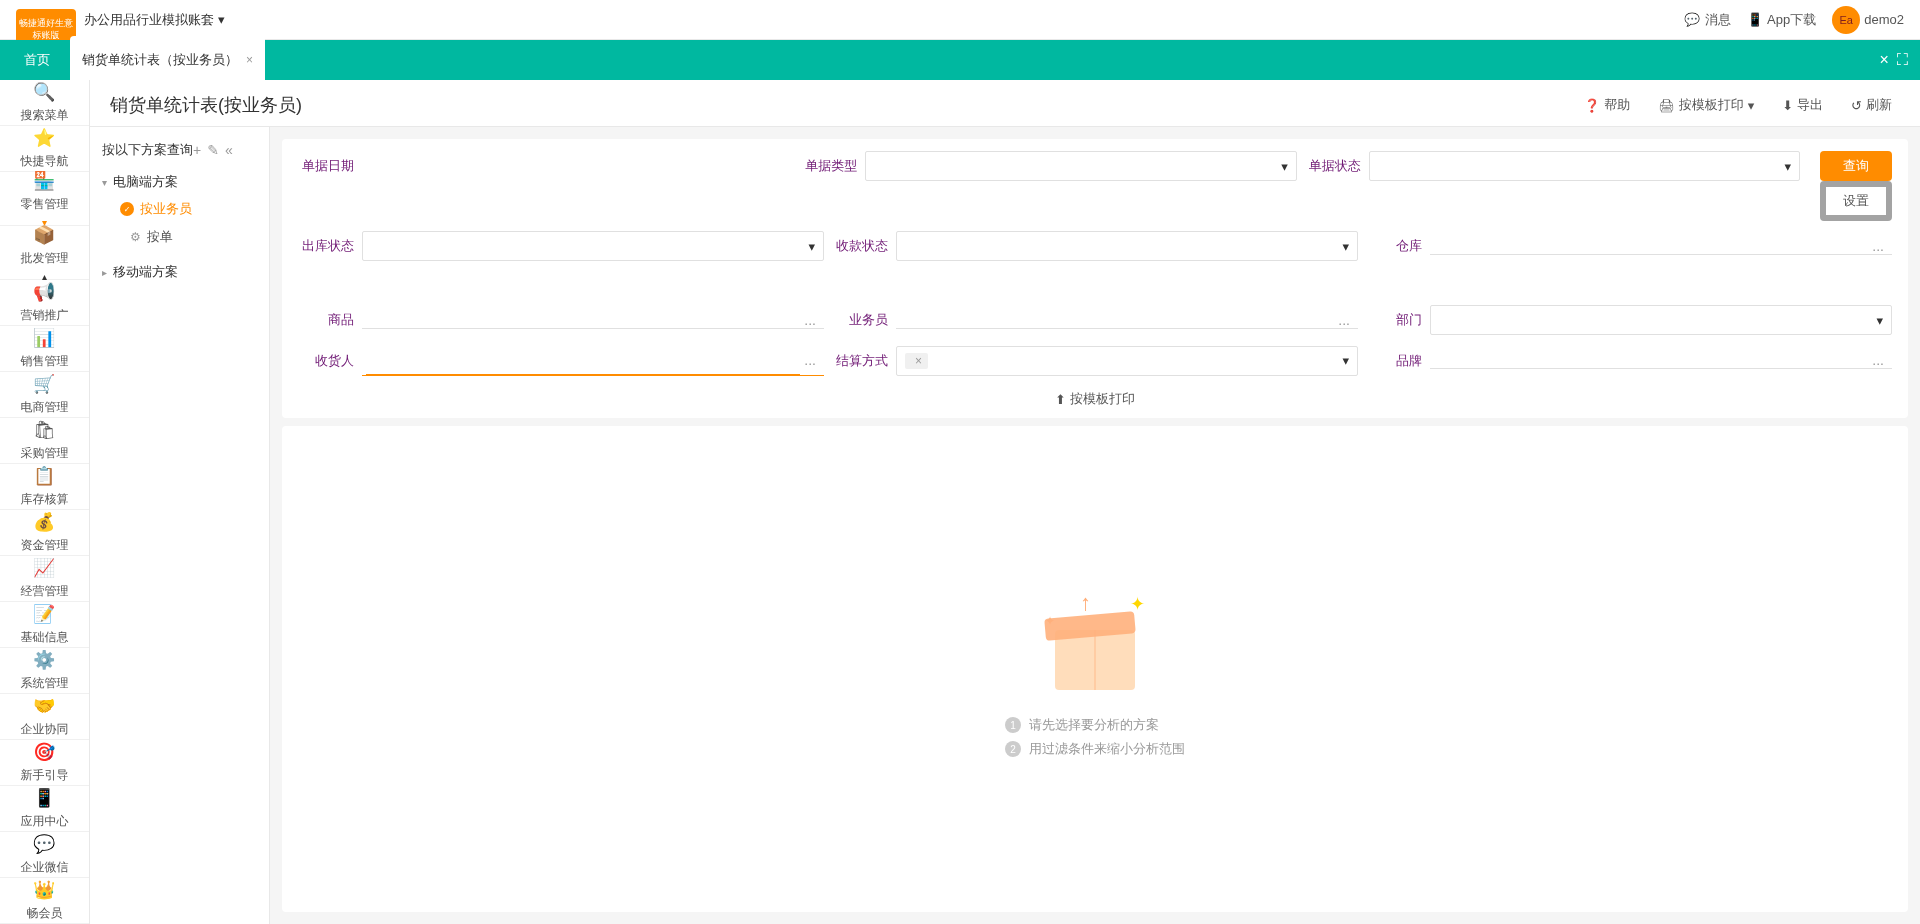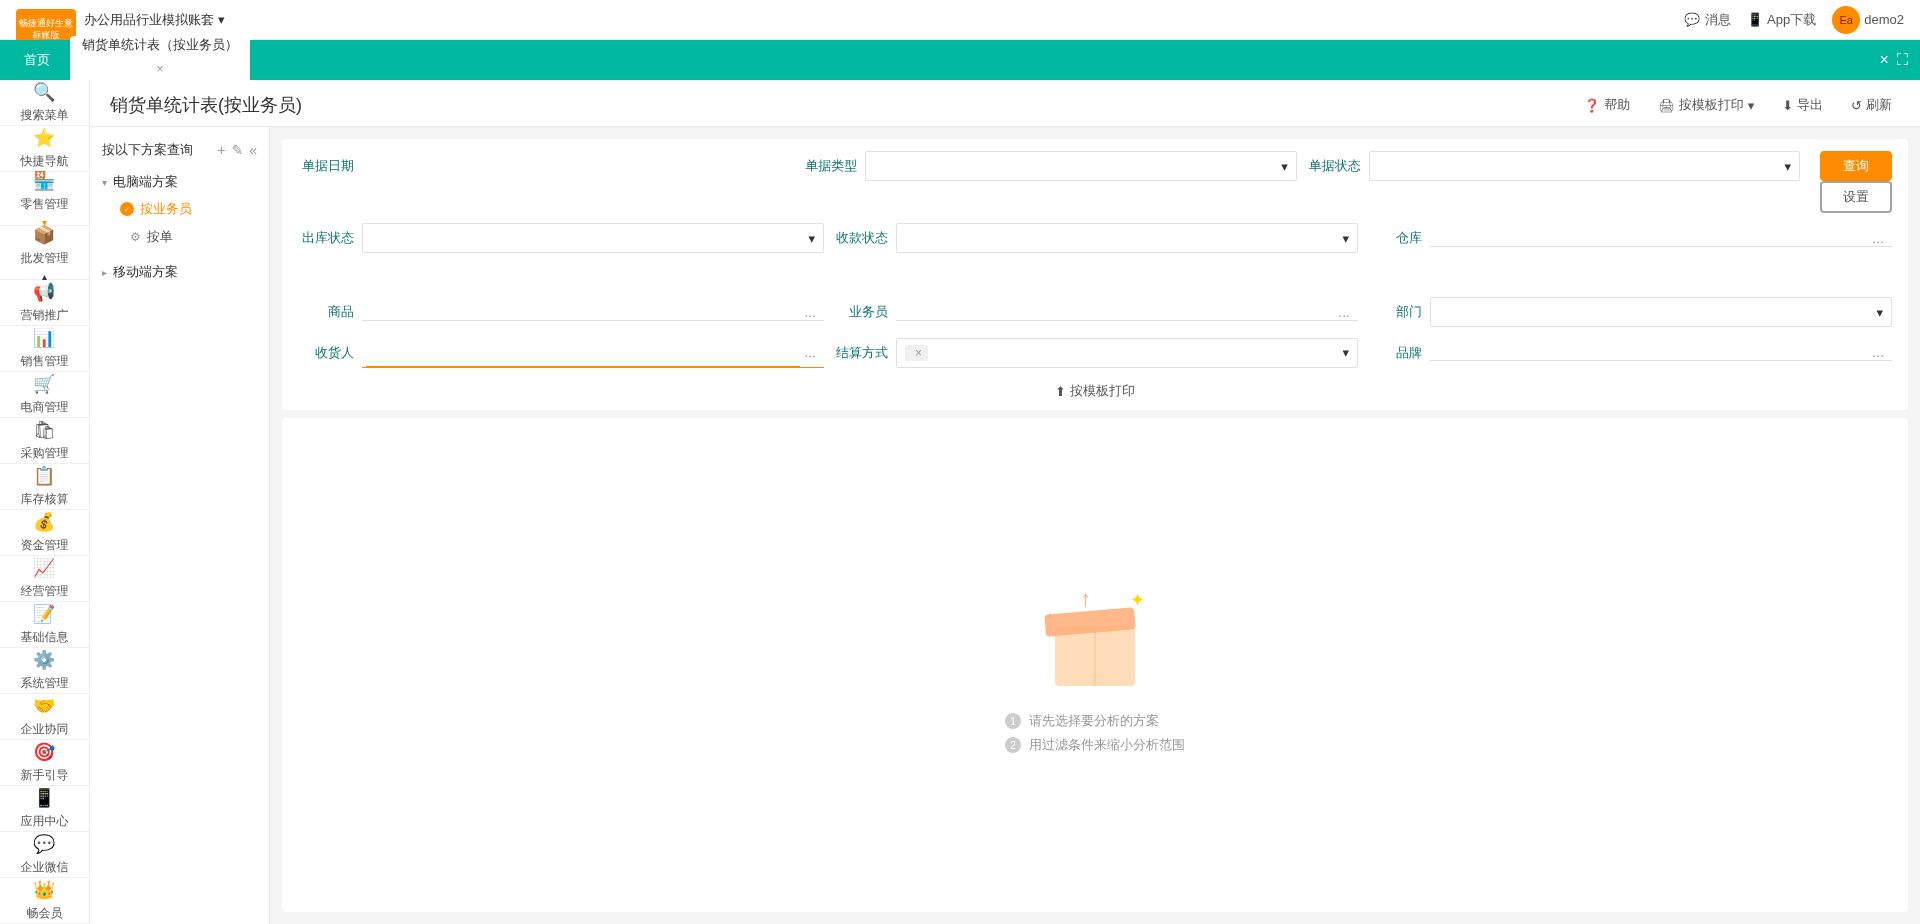--- a/index.html
+++ b/index.html
@@ -24,21 +24,21 @@
       height: 40px; background: #00b8a0; display: flex; align-items: center;
       padding: 0 0 0 8px; flex-shrink: 0; gap: 0;
     }
     .tab-home {
       height: 40px; padding: 0 16px; display: flex; align-items: center;
       color: #fff; font-size: 13px; cursor: pointer; background: transparent;
     }
     .tab-active {
       height: 48px; background: #fff; border-radius: 4px 4px 0 0;
       padding: 0 12px; display: flex; align-items: center; gap: 8px;
-      font-size: 13px; color: #333; cursor: pointer; margin-left: 4px; flex-direction: column;
+      font-size: 13px; color: #333; cursor: pointer; margin-left: 4px;
     }
     .tab-close { color: #999; font-size: 12px; cursor: pointer; }
     .tab-win-controls { margin-left: auto; display: flex; align-items: center; gap: 8px; padding-right: 12px; color: #fff; font-size: 16px; }
 
     
     .main-layout { display: flex; flex: 1; overflow: hidden; }
 
     
     .sidebar {
       width: 90px; background: #fff; border-right: 1px solid #e8e8e8;
@@ -70,21 +70,21 @@
 
     
     .content-area { display: flex; flex: 1; overflow: hidden; background: #f5f5f5; }
 
     
     .left-panel {
       width: 180px; background: #fff; border-right: 1px solid #e8e8e8;
       padding: 8px 0; flex-shrink: 0; overflow-y: auto;
     }
     .scheme-header {
-      display: flex; align-items: center; justify-content: space-between;
+      display: flex; align-items: center; justify-content: flex-start;
       padding: 6px 12px; font-size: 13px; color: #333;
     }
     .scheme-header-actions { display: flex; gap: 6px; color: #999; font-size: 14px; }
     .scheme-header-actions span { cursor: pointer; }
     .scheme-group { padding: 4px 0; }
     .scheme-group-header {
       display: flex; align-items: center; gap: 6px; padding: 4px 12px;
       font-size: 13px; color: #333; cursor: pointer;
     }
     .scheme-group-header .arrow { color: #999; font-size: 10px; }
@@ -120,21 +120,21 @@
       margin-top: 4px;
     }
 
     
     .action-btns { display: flex; flex-direction: column; padding-left: 12px; flex-shrink: 0; }
     .btn-query {
       background: #ff8c00; color: #fff; border: none; border-radius: 4px;
       padding: 6px 20px; font-size: 13px; cursor: pointer; width: 72px;
     }
     .btn-setting {
-      background: #fff; color: #555; border: 2px solid #a3a3a3; border-radius: 4px;
+      background: #fff; color: #555; border: 6px solid #a3a3a3; border-radius: 4px;
       padding: 5px 12px; font-size: 13px; cursor: pointer; width: 72px;
     }
 
     
     .empty-state {
       flex: 1; display: flex; flex-direction: column; align-items: center;
       justify-content: center; background: #fff; border-radius: 4px;
     }
     .empty-tips { display: flex; flex-direction: column; gap: 6px; }
     .empty-tip { display: flex; align-items: center; gap: 8px; font-size: 13px; color: #999; }
@@ -151,21 +151,21 @@
     }
     .input-control {
       width: 100%; height: 30px; border: none; border-bottom: 1px solid #ff8c00;
       padding: 0 8px; font-size: 13px; outline: none; background: transparent;
     }
     .more-dots { color: #999; font-size: 14px; cursor: pointer; padding: 0 4px; }
 
     
     .filter-section { background: #fff; border-radius: 4px; padding: 12px 16px 4px; margin-bottom: 8px; }
     .filter-cell { display: flex; align-items: center; gap: 8px; }
-    .filter-cell-label { font-size: 13px; color: #0f766e; white-space: nowrap; min-width: 56px; text-align: right; }
+    .filter-cell-label { font-size: 13px; color: #701a75; white-space: nowrap; min-width: 56px; text-align: right; }
     .filter-cell-input { flex: 1; }
   </style>
 </head>
 <body>
 
 <div class="topbar">
   <div class="topbar-left">
     <div class="topbar-logo">
       <span style="font-size:9px;line-height:1.3;">畅捷通好生意<br>标账版</span>
     </div>

